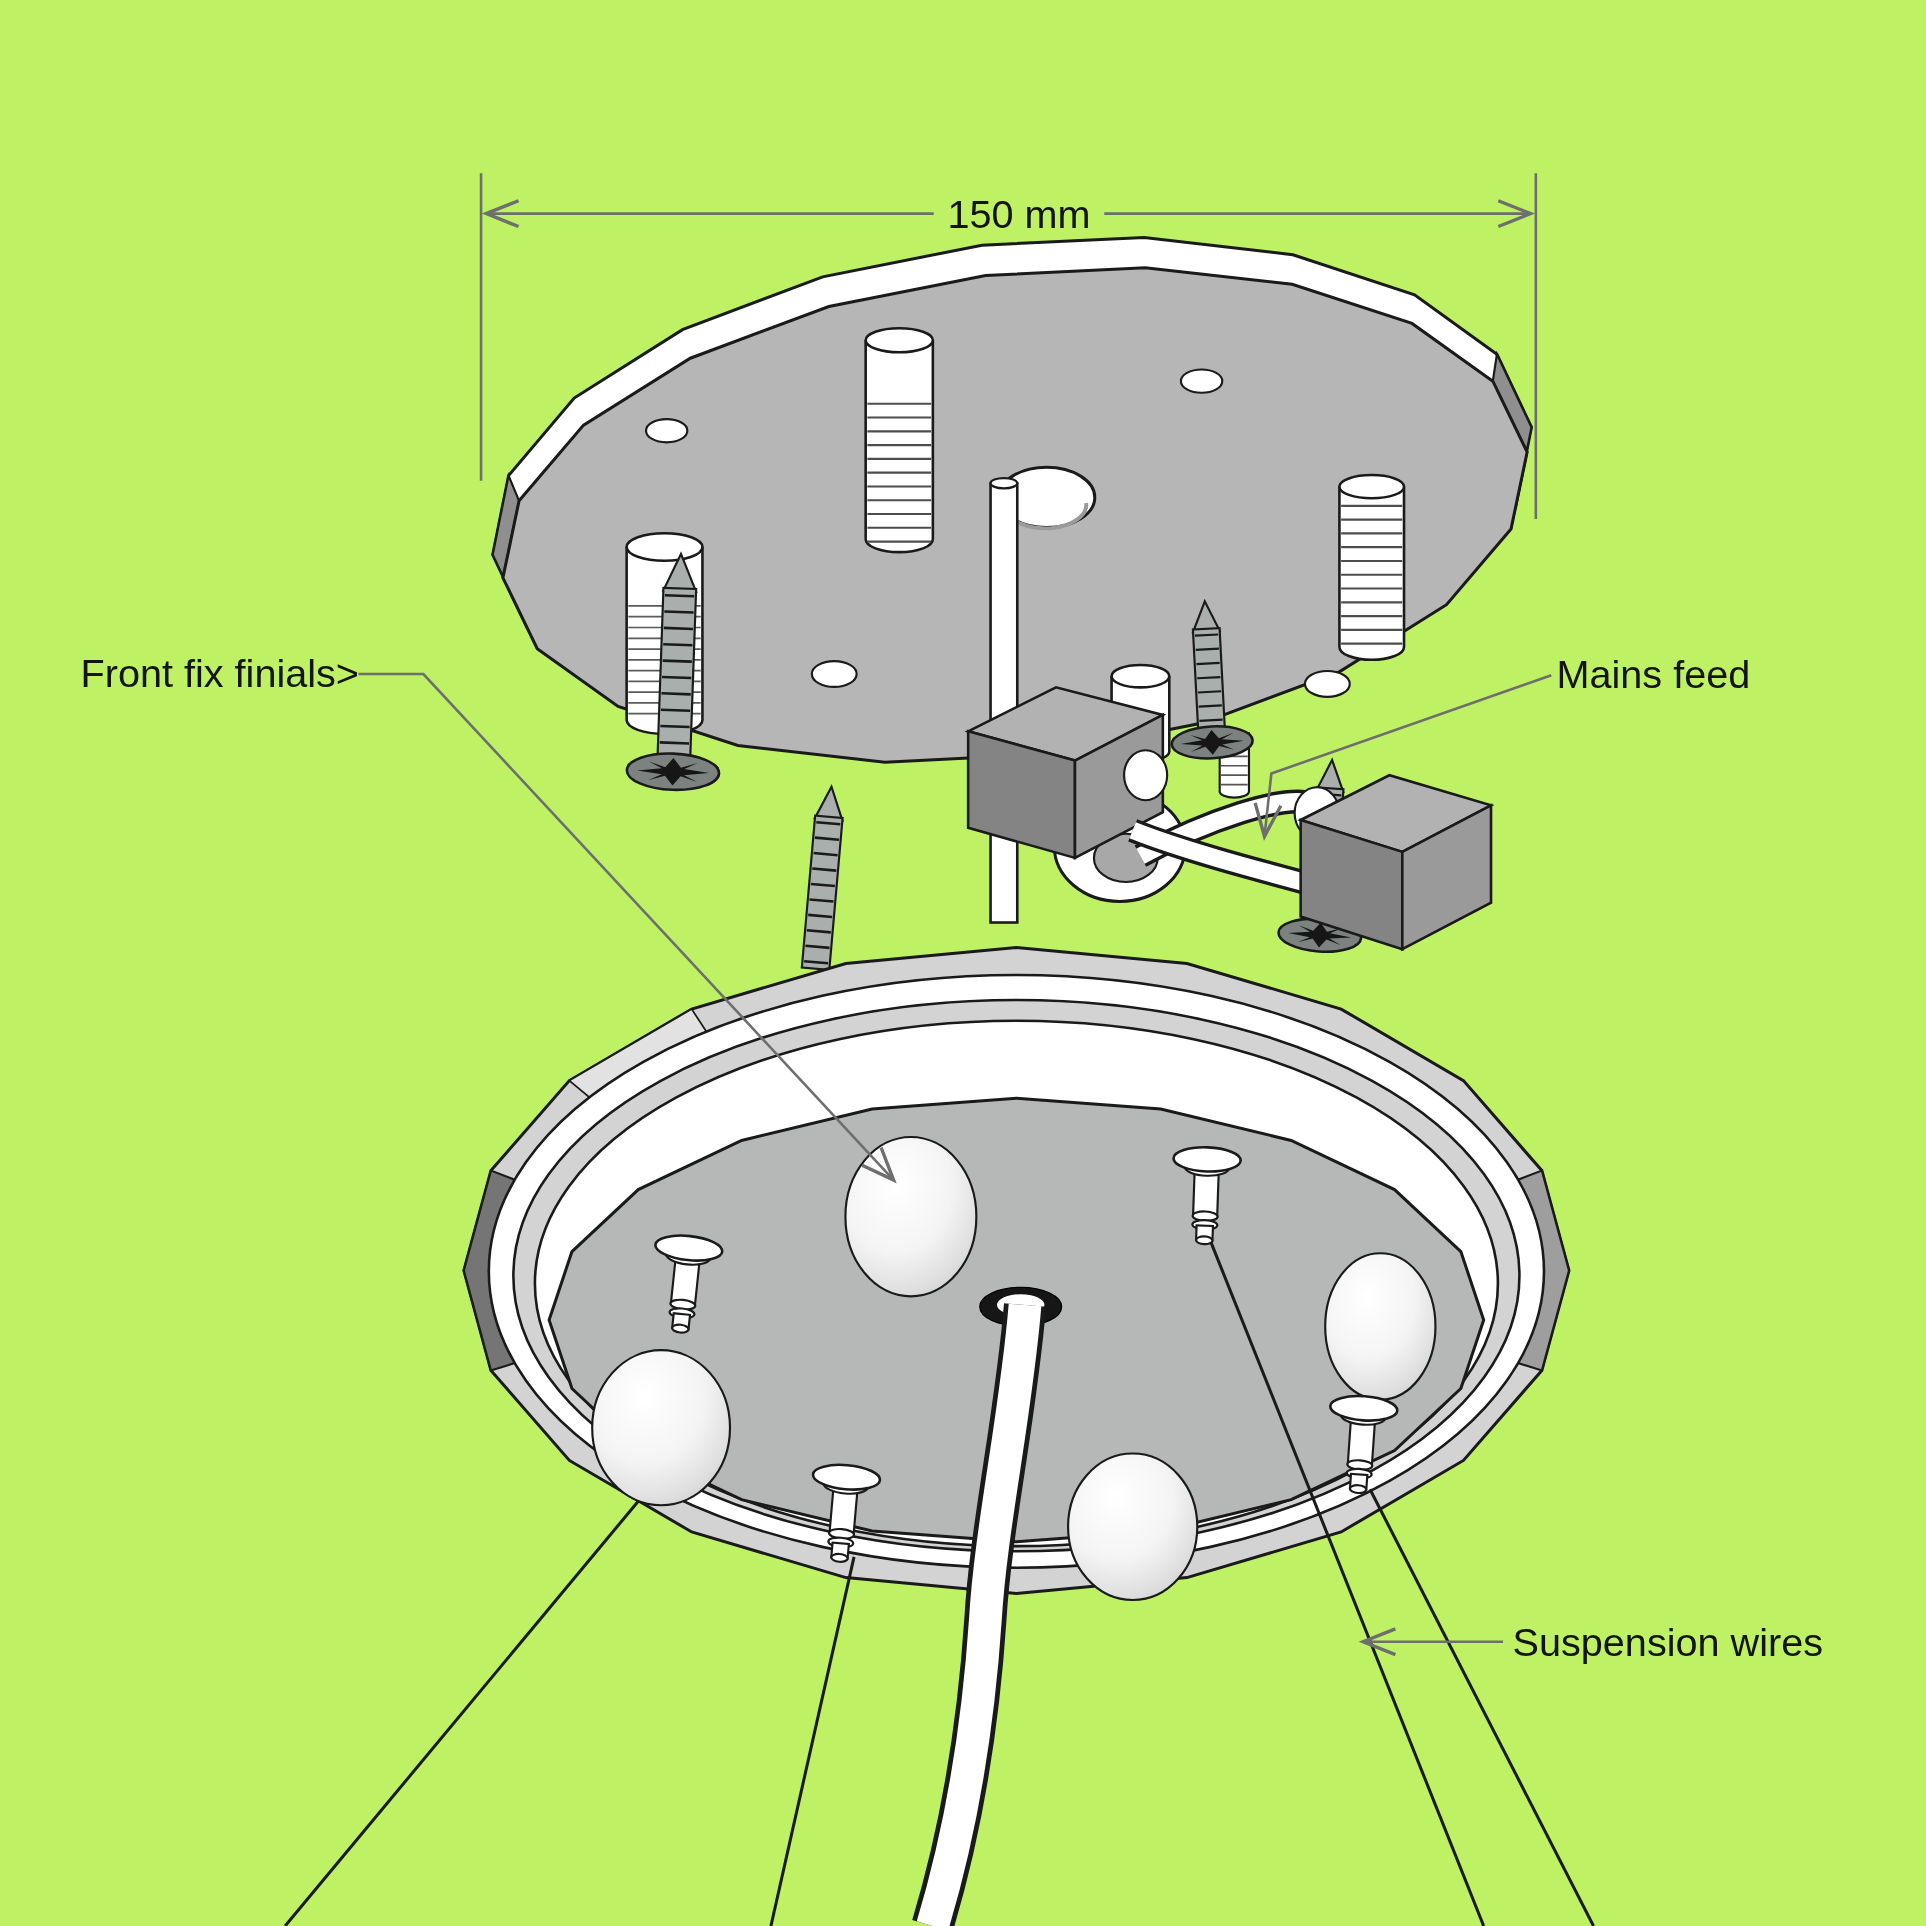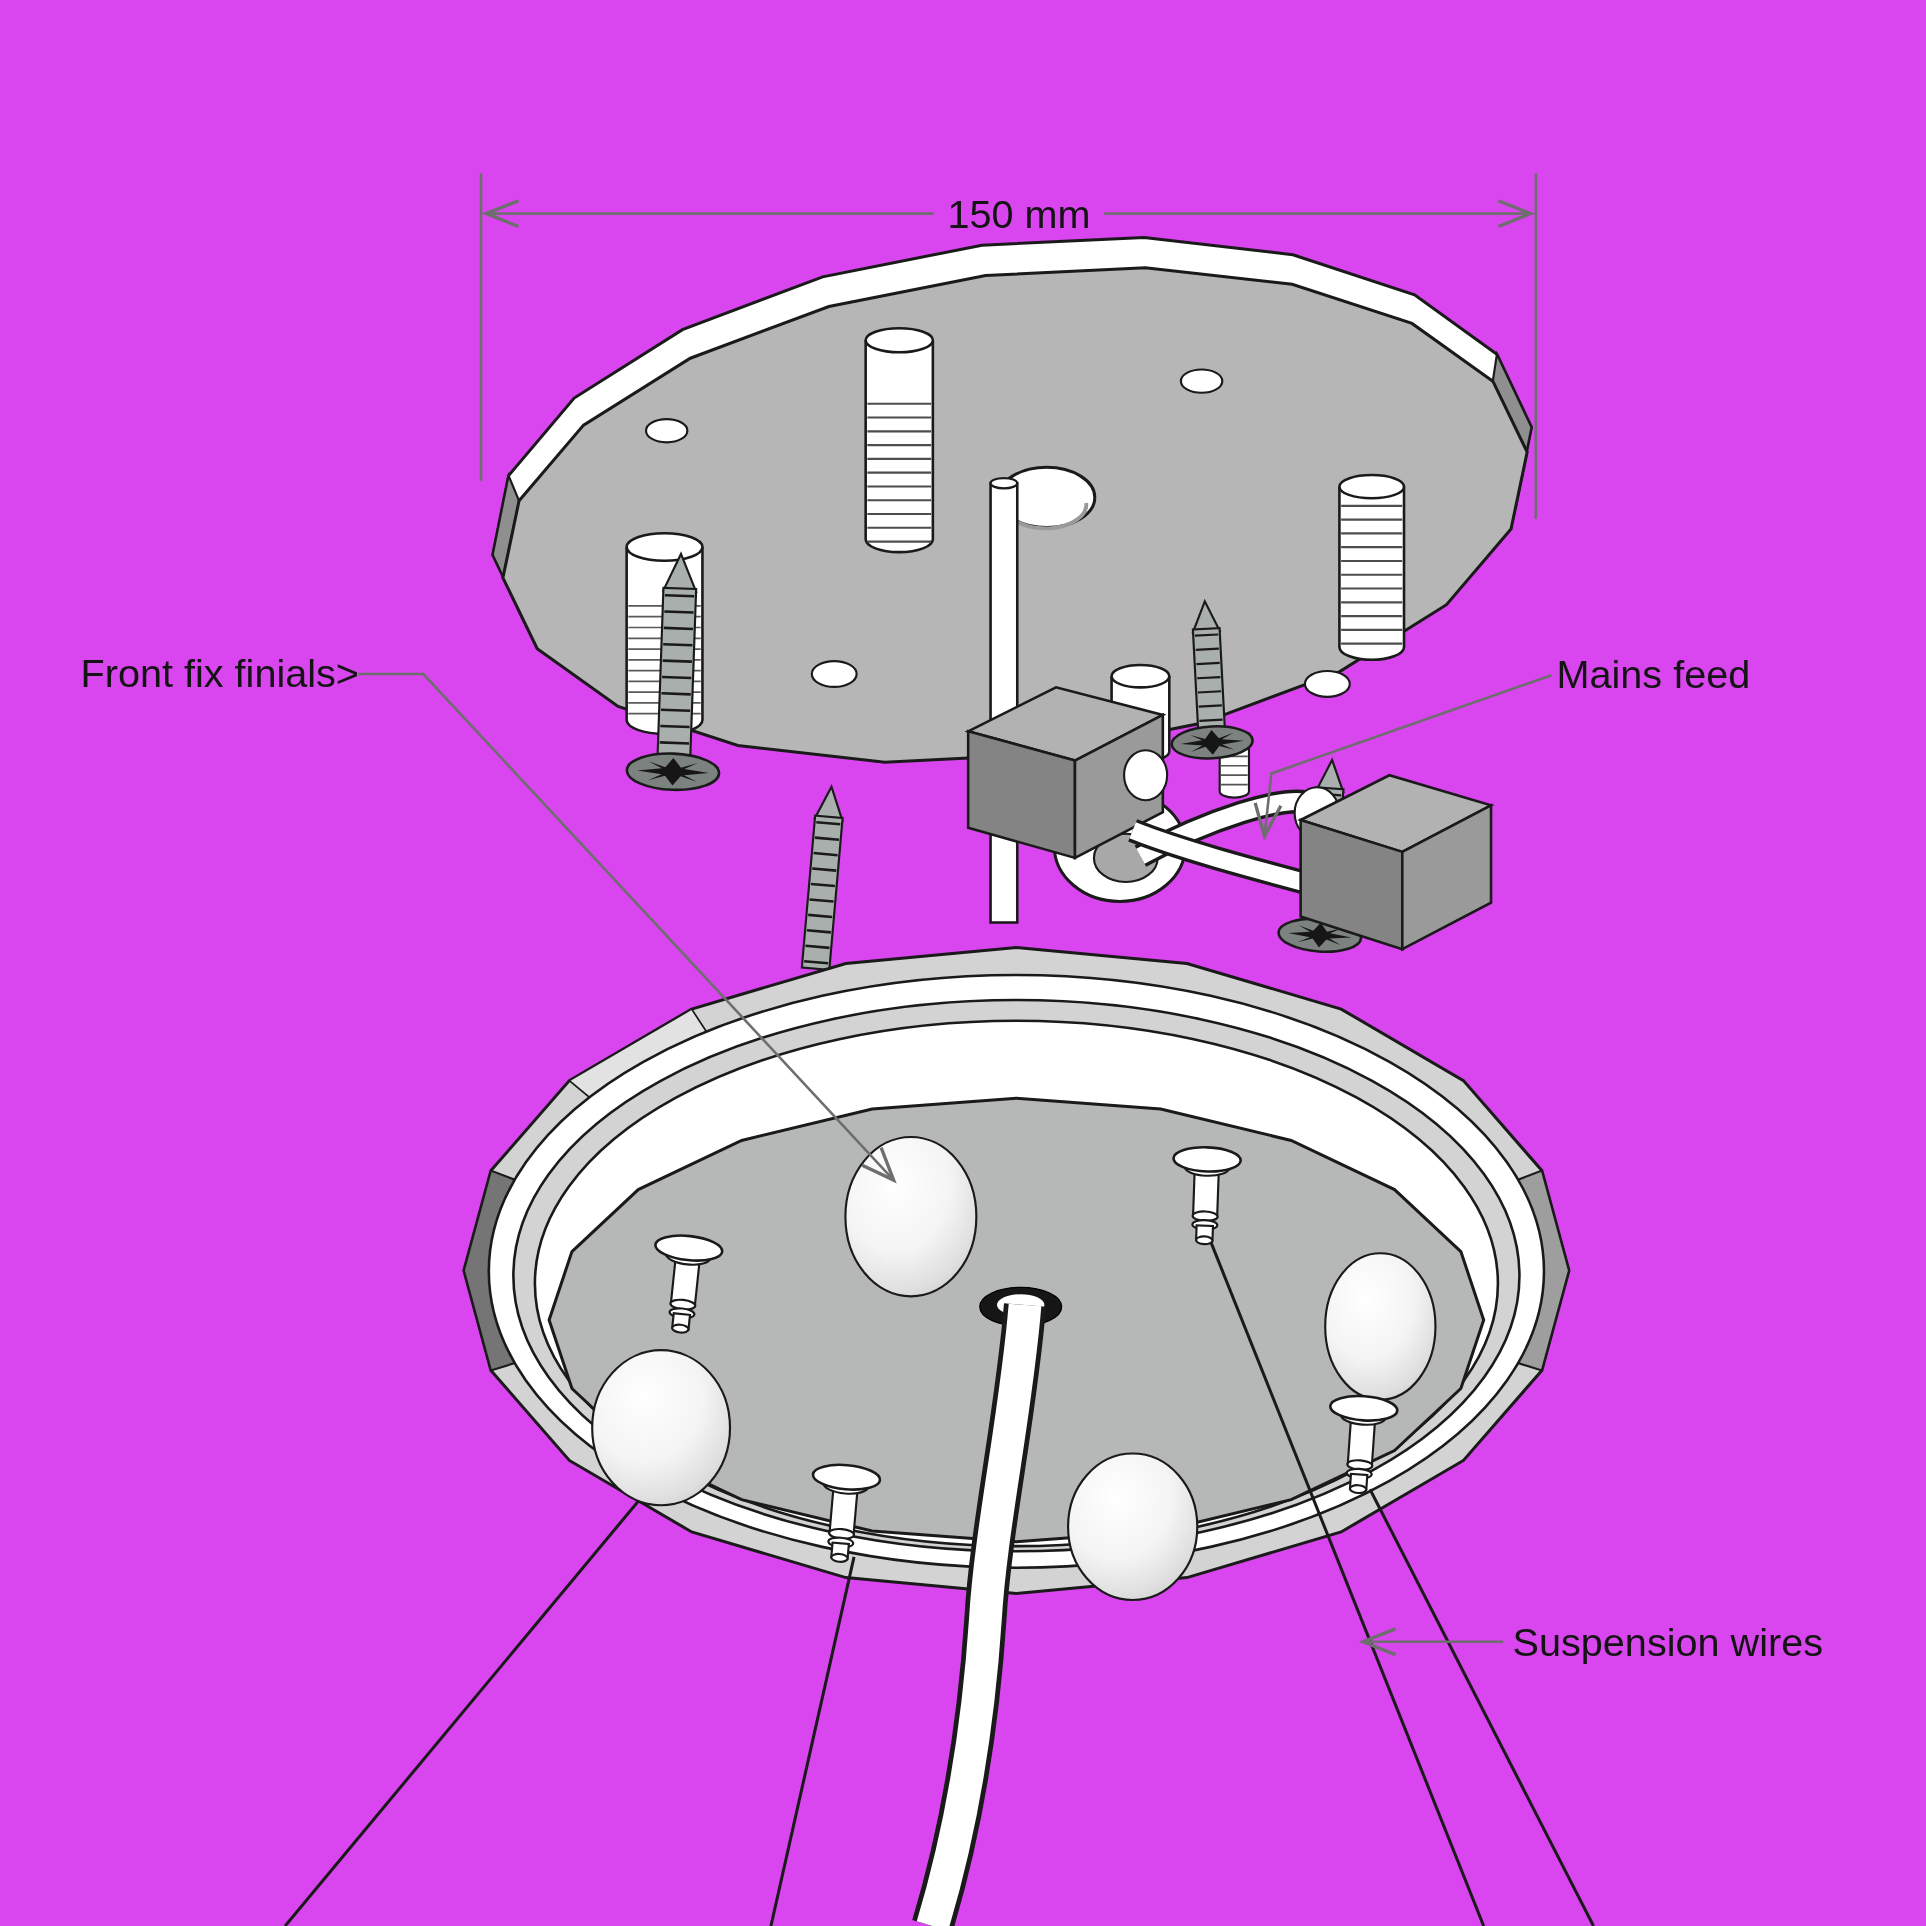--- a/index.html
+++ b/index.html
@@ -1,16 +1,16 @@
 <!DOCTYPE html>
 <html style="font-size:6.9px"><head>
 <meta charset="utf-8">
 <style>
   html,body{margin:0;padding:0;background:#ffffff;}
-  .stage{position:relative;width:1926px;height:1926px;background:#d946ef;overflow:hidden;}
+  .stage{position:relative;width:1926px;height:1926px;background:#bef264;overflow:hidden;}
   .stage svg{position:absolute;left:0;top:0;}
   text{font-family:"Liberation Sans","DejaVu Sans",sans-serif;font-size:92px;fill:#141414;}
 </style>
 </head>
 <body>
 
 <div class="stage">
 <svg width="1926" height="1926" viewBox="0 0 4472 4472" xmlns="http://www.w3.org/2000/svg">
   <defs>
     <radialGradient id="gBall" cx="0.38" cy="0.3" r="0.85">

